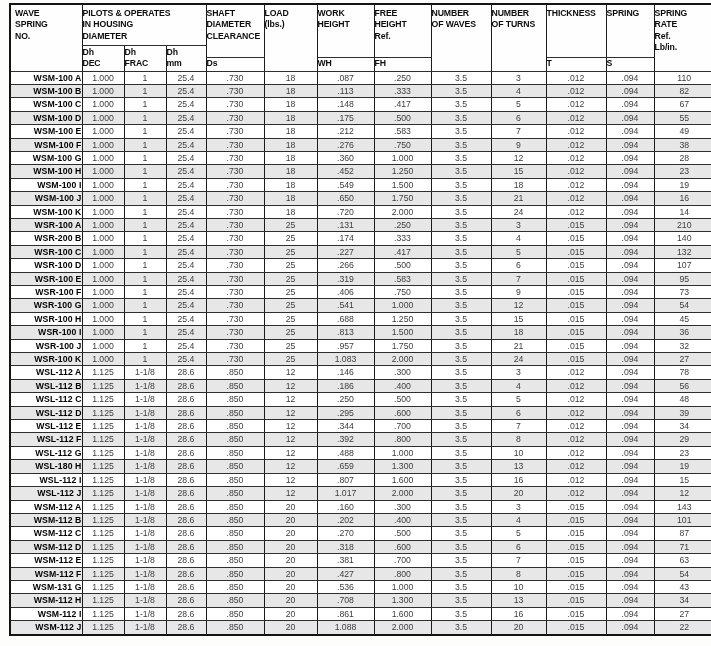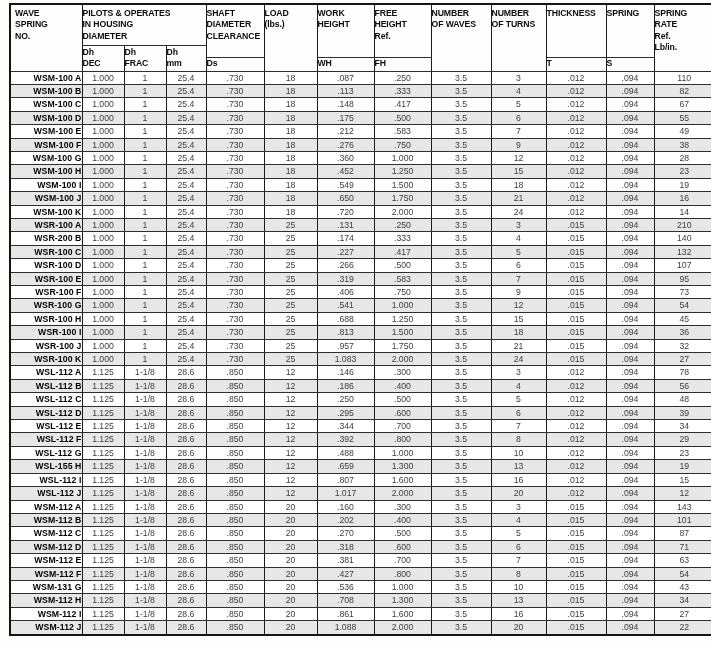--- a/index.html
+++ b/index.html
@@ -564,21 +564,21 @@
           <td>12</td>
           <td>.488</td>
           <td>1.000</td>
           <td>3.5</td>
           <td>10</td>
           <td>.012</td>
           <td>.094</td>
           <td>23</td>
         </tr>
         <tr>
-          <td class="rowlabel">WSL-155 H</td>
+          <td class="rowlabel">WSL-180 H</td>
           <td>1.125</td>
           <td>1-1/8</td>
           <td>28.6</td>
           <td>.850</td>
           <td>12</td>
           <td>.659</td>
           <td>1.300</td>
           <td>3.5</td>
           <td>13</td>
           <td>.012</td>

